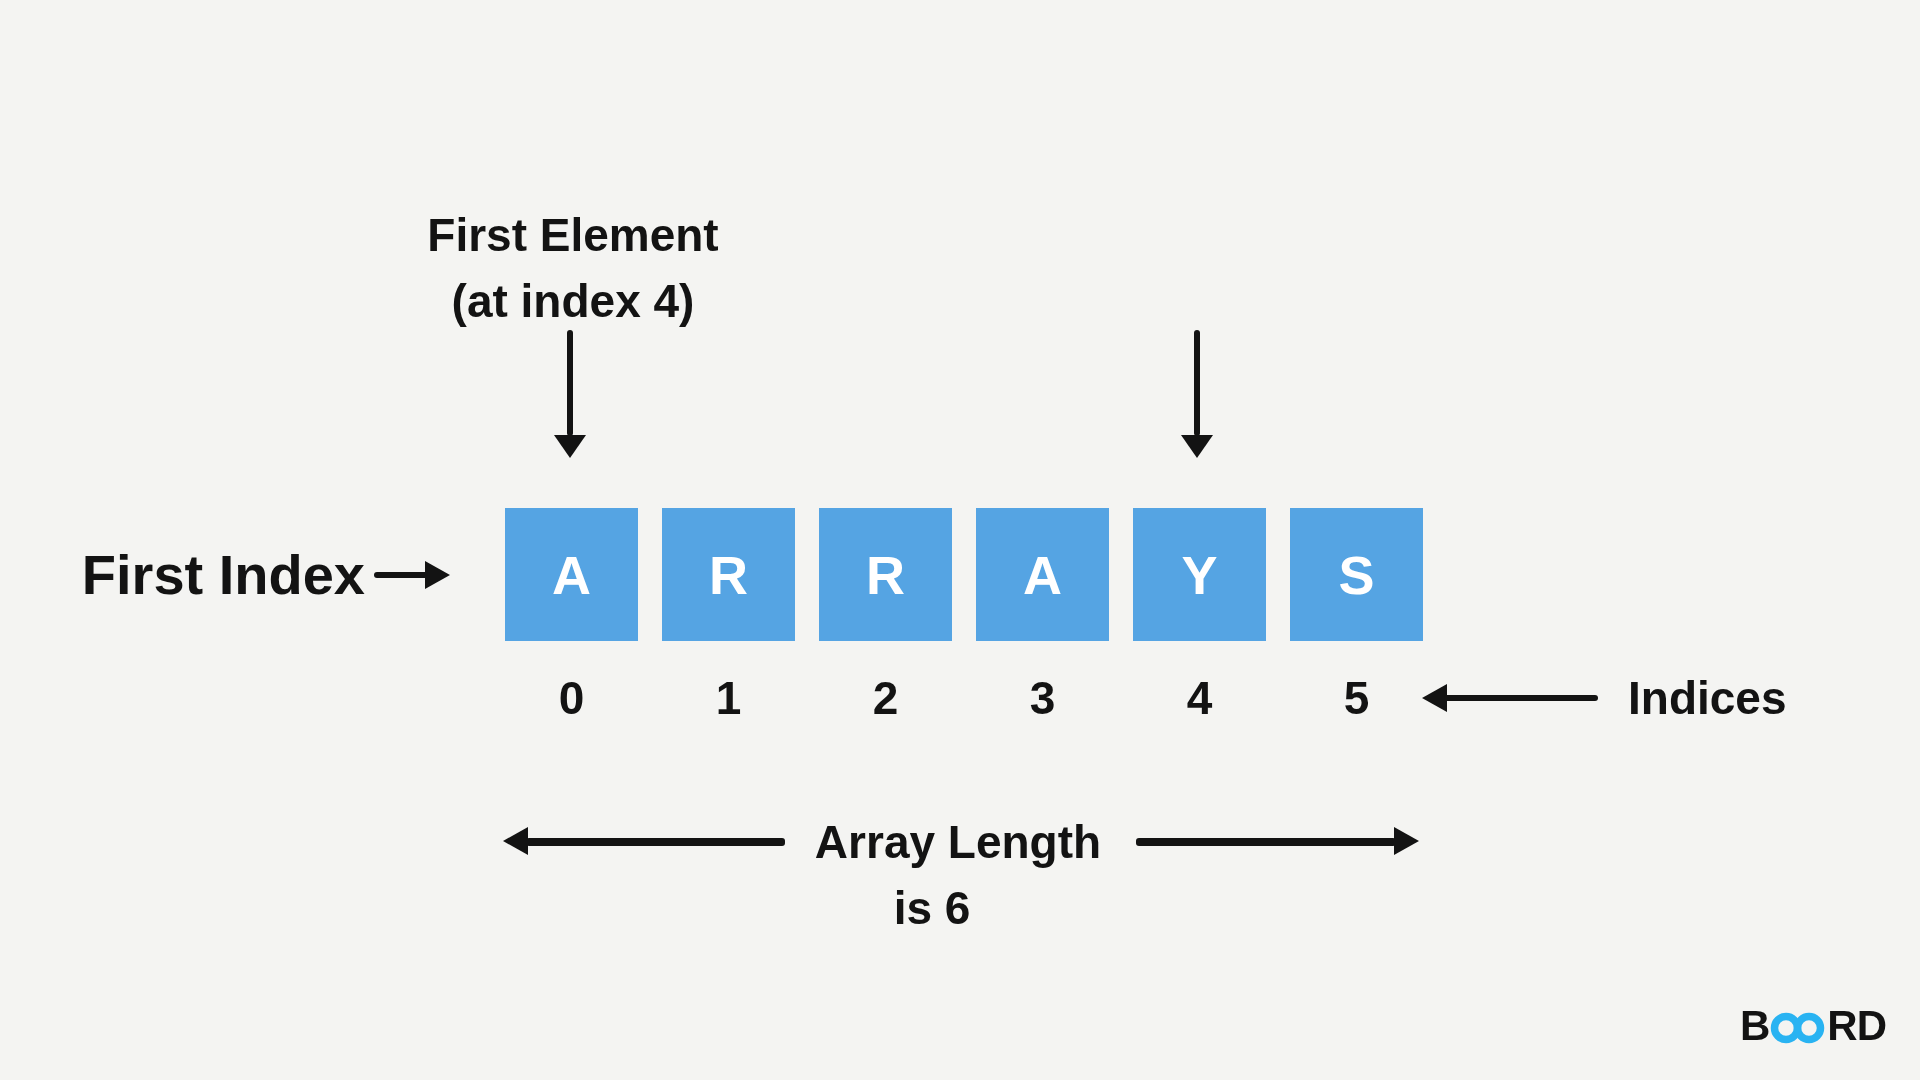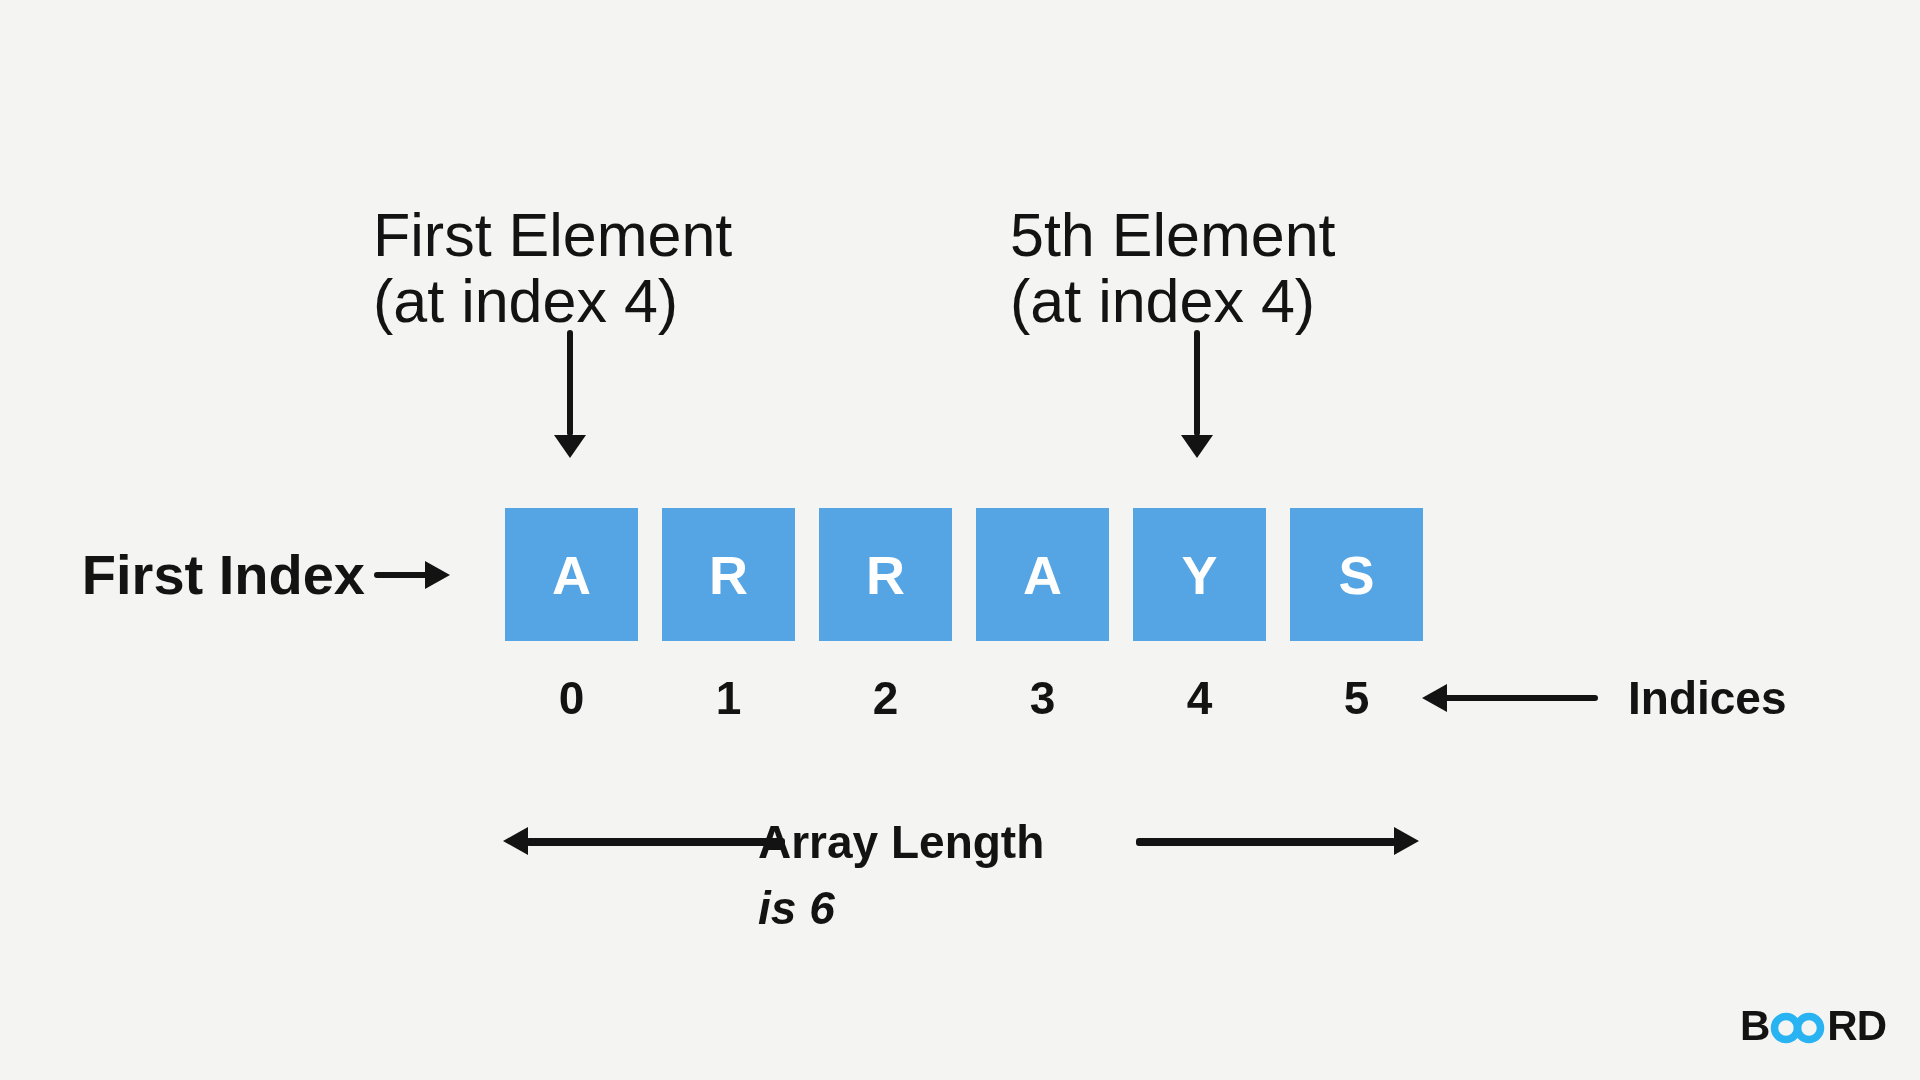--- a/index.html
+++ b/index.html
@@ -9,50 +9,49 @@
     height: 1080px;
     background: #f4f4f2;
     overflow: hidden;
     font-family: "Liberation Sans", sans-serif;
     color: #131313;
   }
 
   
   .label {
     position: absolute;
-    font-weight: 400;
-    font-size: 61px;
-    text-align: left;
+    font-weight: 700;
+    font-size: 46px;
+    text-align: center;
     line-height: 66px;
     color: #131313;
     white-space: nowrap;
   }
   #first-element-label { left: 373px; top: 202px; width: 400px; }
   #fifth-element-label { left: 1010px; top: 202px; width: 400px; }
 
   #first-index-label {
     position: absolute; left: 60px; top: 552px; width: 305px;
     font-weight: 700; font-size: 56px; line-height: 46px;
     text-align: right; white-space: nowrap;
   }
   #indices-label {
     position: absolute; left: 1628px; top: 675px; width: 200px;
     font-weight: 700; font-size: 46px; line-height: 46px;
     text-align: left; white-space: nowrap;
   }
   #array-length-line1 {
     position: absolute; left: 758px; top: 818px; width: 400px;
-    font-weight: 700; font-size: 46px; line-height: 48px; 
+    font-weight: 700; font-size: 46px; line-height: 48px; text-align: center;
     white-space: nowrap;
   }
   #array-length-line2 {
-    position: absolute; left: 758px; top: 884px; width: 400px;
-    font-weight: 700; font-size: 46px; line-height: 48px; 
+    position: absolute; left: 732px; top: 884px; width: 400px;
+    font-weight: 700; font-size: 46px; line-height: 48px; text-align: center;
     white-space: nowrap;
-    font-style: italic;
   }
 
   
   .array-row {
     position: absolute; left: 505px; top: 508px;
     display: flex; gap: 24px;
   }
   .cell {
     width: 133px; height: 133px;
     background: #55a4e3;
@@ -121,24 +120,20 @@
 </style>
 </head>
 <body>
 
 <div class="canvas">
 
   <div class="label" id="first-element-label">
     <div>First Element</div>
     <div>(at index 4)</div>
   </div>
-  <div class="label" id="fifth-element-label">
-    <div>5th Element</div>
-    <div>(at index 4)</div>
-  </div>
 
   <div id="arrow-first">
     <div class="v-line"></div>
     <div class="head head-down"></div>
   </div>
   <div id="arrow-fifth">
     <div class="v-line"></div>
     <div class="head head-down"></div>
   </div>
 

